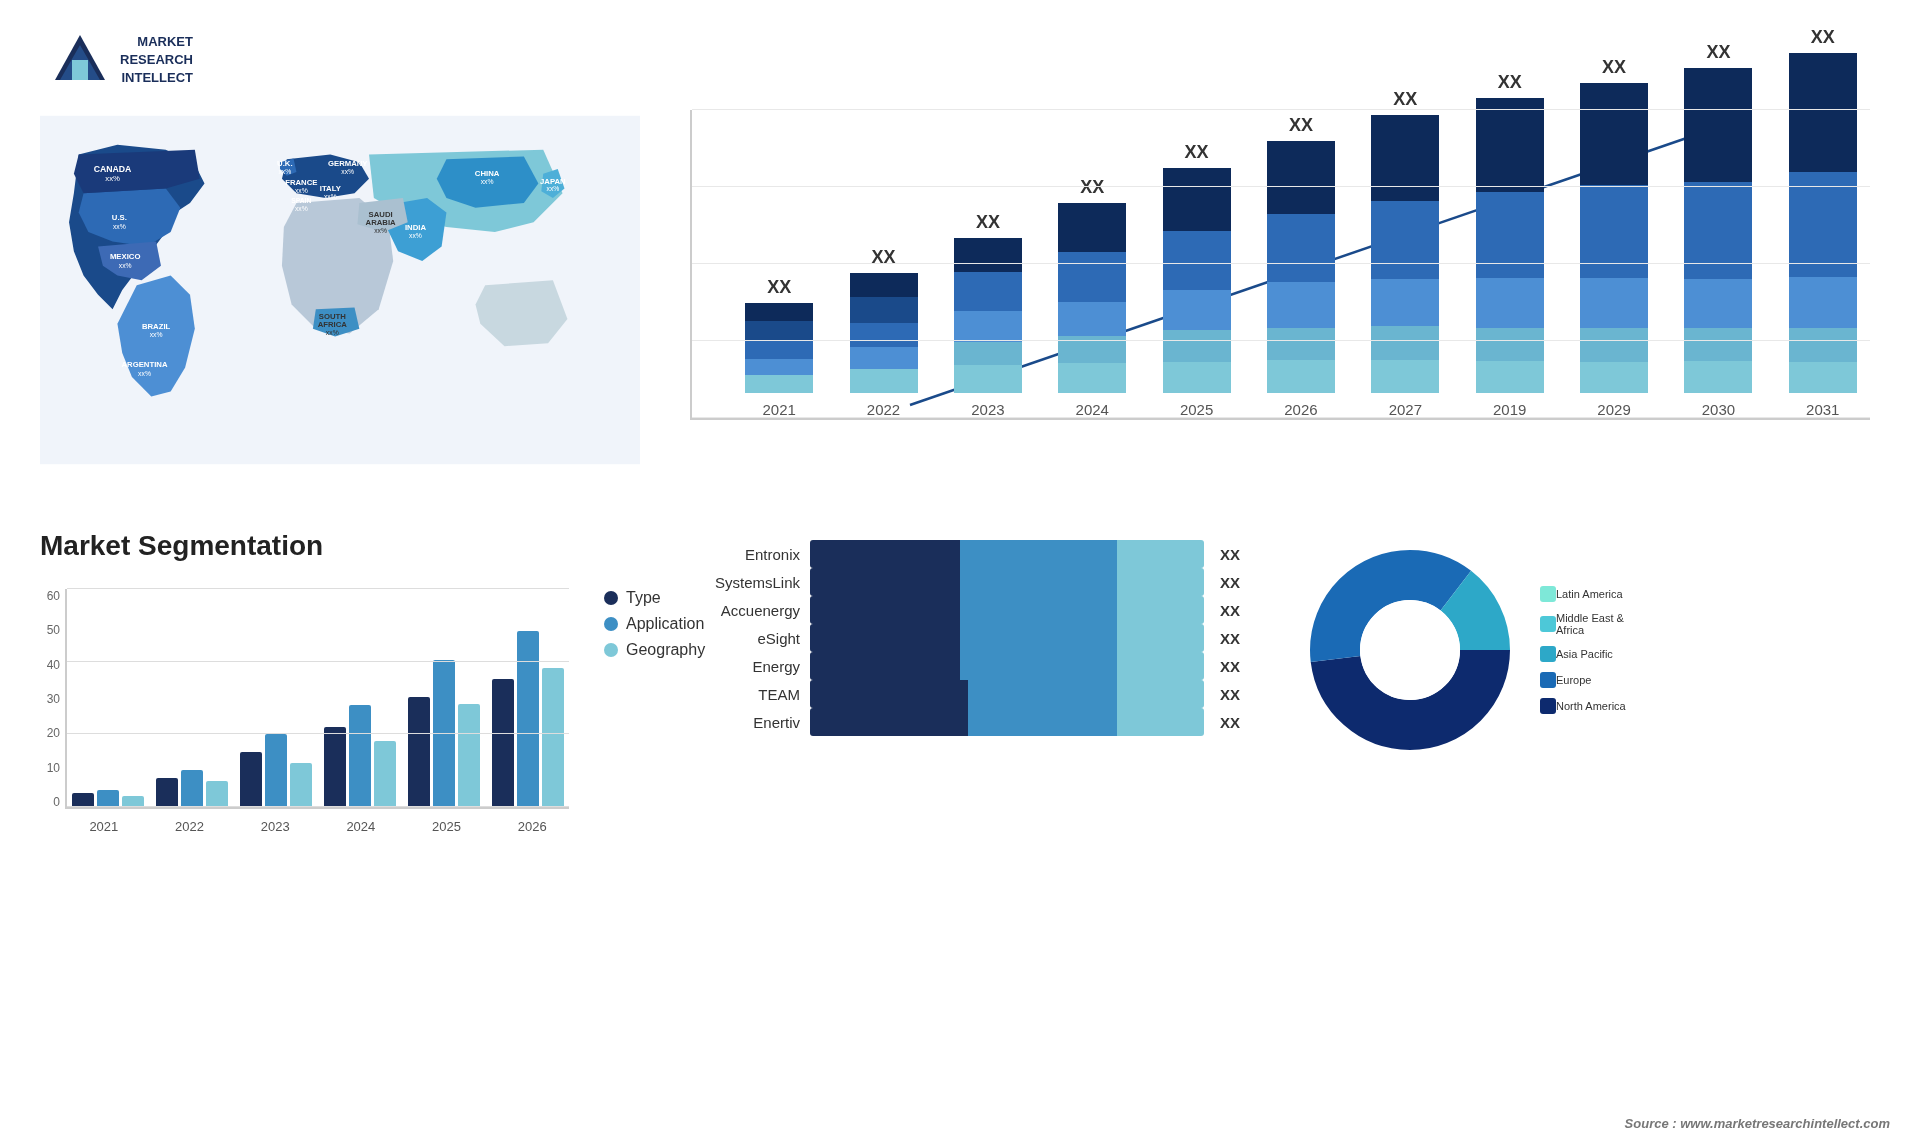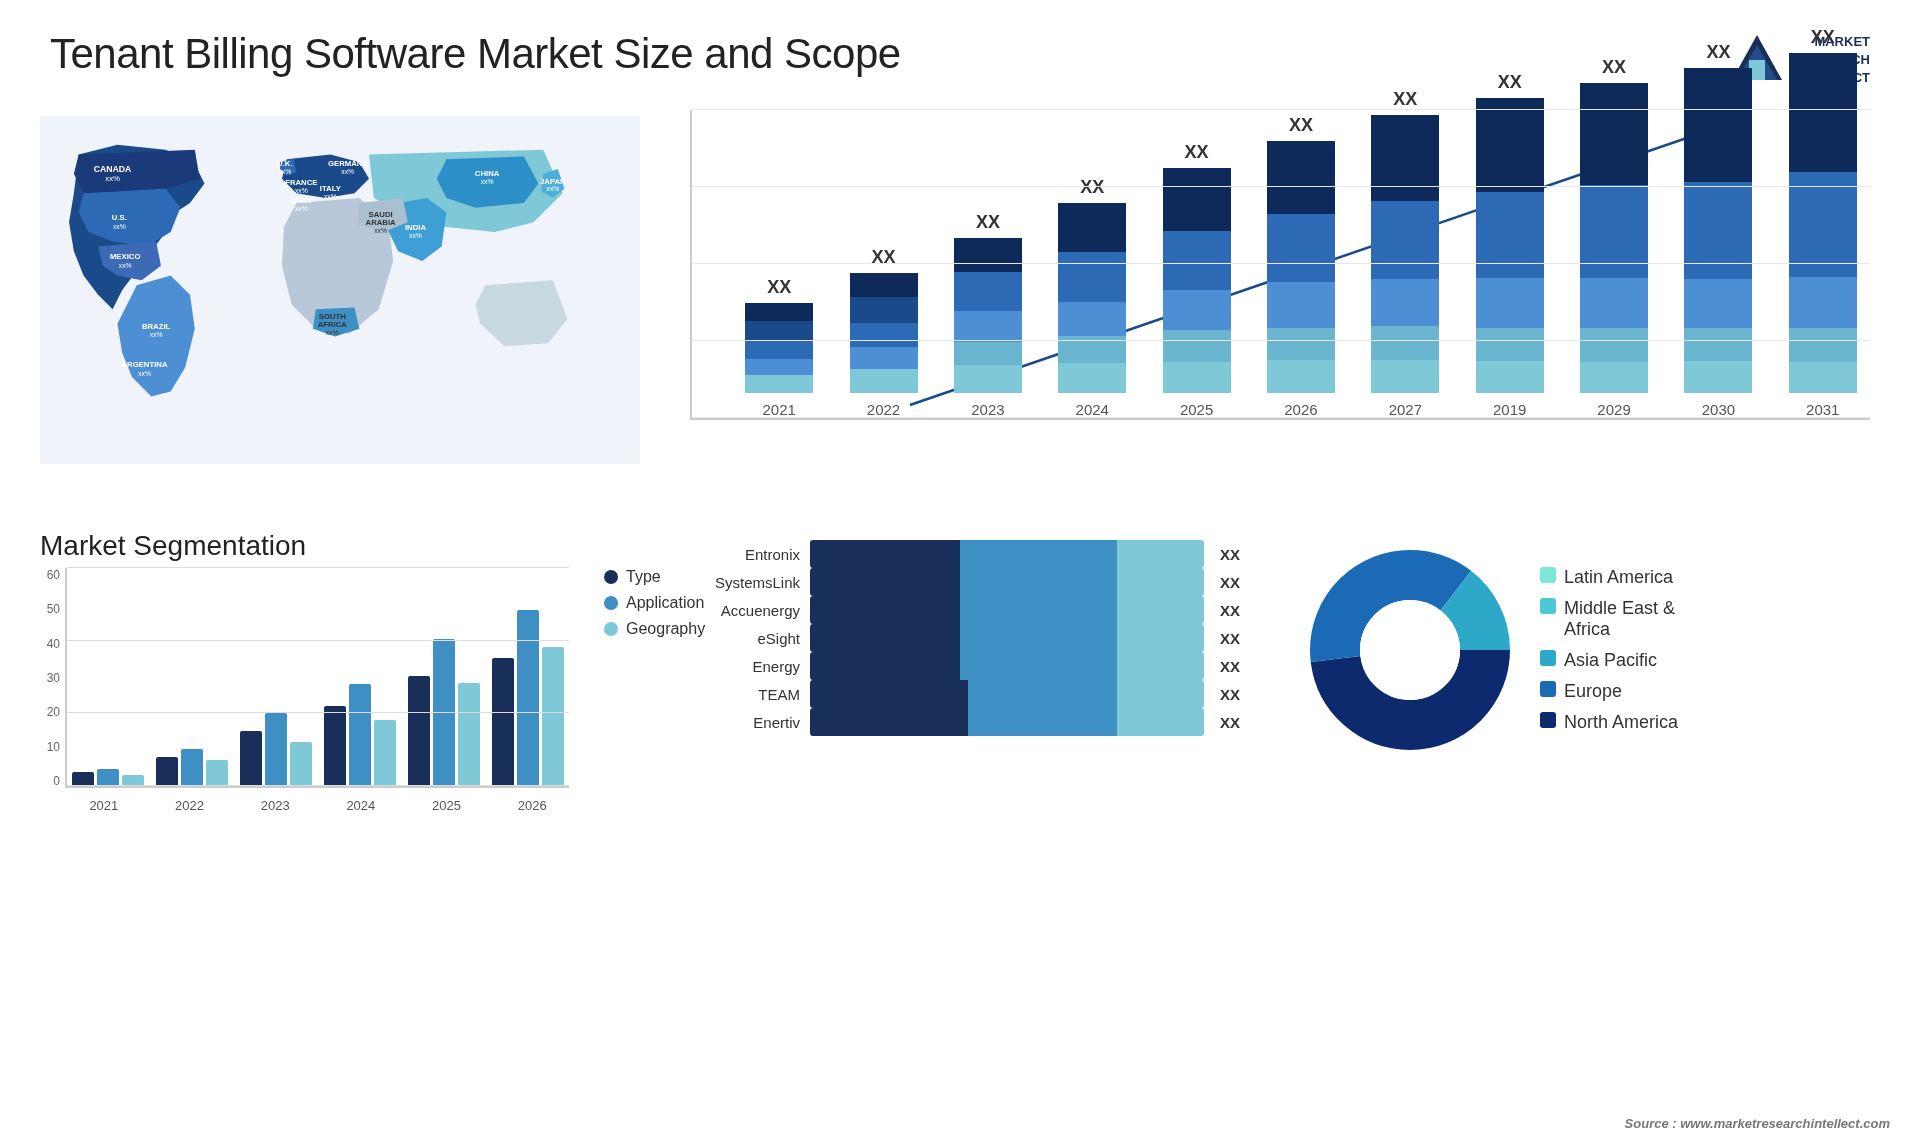--- a/index.html
+++ b/index.html
@@ -76,23 +76,23 @@
     .bottom-middle {
       grid-column: 2;
       grid-row: 2;
       display: grid;
       grid-template-columns: 1fr 1fr;
     }
 
     
     .section-title {
       font-size: 28px;
-      font-weight: 400;
+      font-weight: 700;
       color: #222;
-      margin-bottom: 6px;
+      margin-bottom: 27px;
     }
 
     
     .world-map-container {
       width: 100%;
       height: 360px;
       position: relative;
     }
 
     
@@ -224,23 +224,22 @@
       gap: 20px;
       margin-top: 10px;
     }
     .donut-legend {
       display: flex;
       flex-direction: column;
       gap: 10px;
     }
     .donut-legend-item {
       display: flex;
-      align-items: flex-start;
-      gap: 8px;
-      font-size: 18px;
+      align-items: center;
+      font-size: 11px;
       color: #333;
     }
     .donut-legend-color {
       width: 16px;
       height: 16px;
       border-radius: 3px;
       flex-shrink: 0;
     }
 
     
@@ -249,21 +248,20 @@
       left: 0;
       right: 0;
       height: 1px;
       background: #e8e8e8;
     }
   </style>
 </head>
 <body>
 
 <div class="header">
-  <h1 class="title">Tenant Billing Software Market Size and Scope</h1>
   <div class="logo">
     <svg class="logo-icon" viewBox="0 0 60 60">
       <polygon points="30,5 55,50 5,50" fill="#1a2e5a"></polygon>
       <polygon points="30,15 50,50 10,50" fill="#2d6ab5" opacity="0.5"></polygon>
       <rect x="22" y="30" width="16" height="20" fill="#7ec8d8"></rect>
     </svg>
     <div class="logo-text">
       <div>MARKET</div>
       <div>RESEARCH</div>
       <div>INTELLECT</div>

